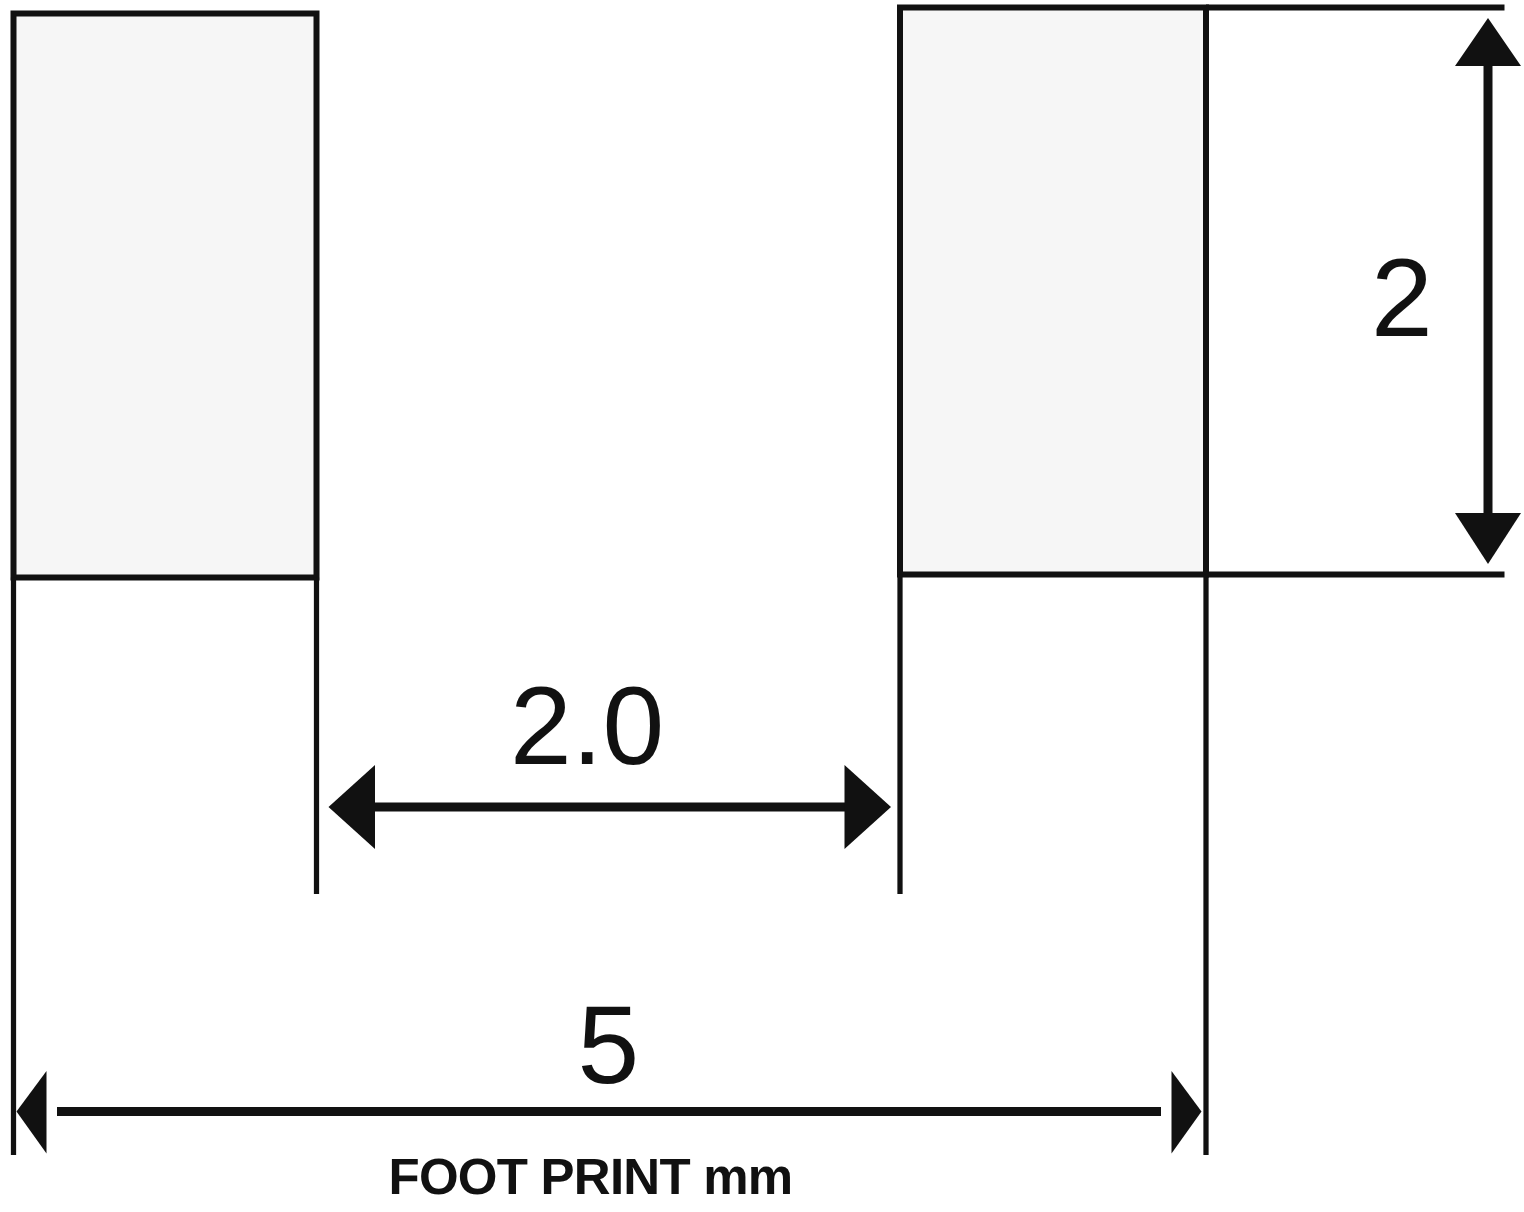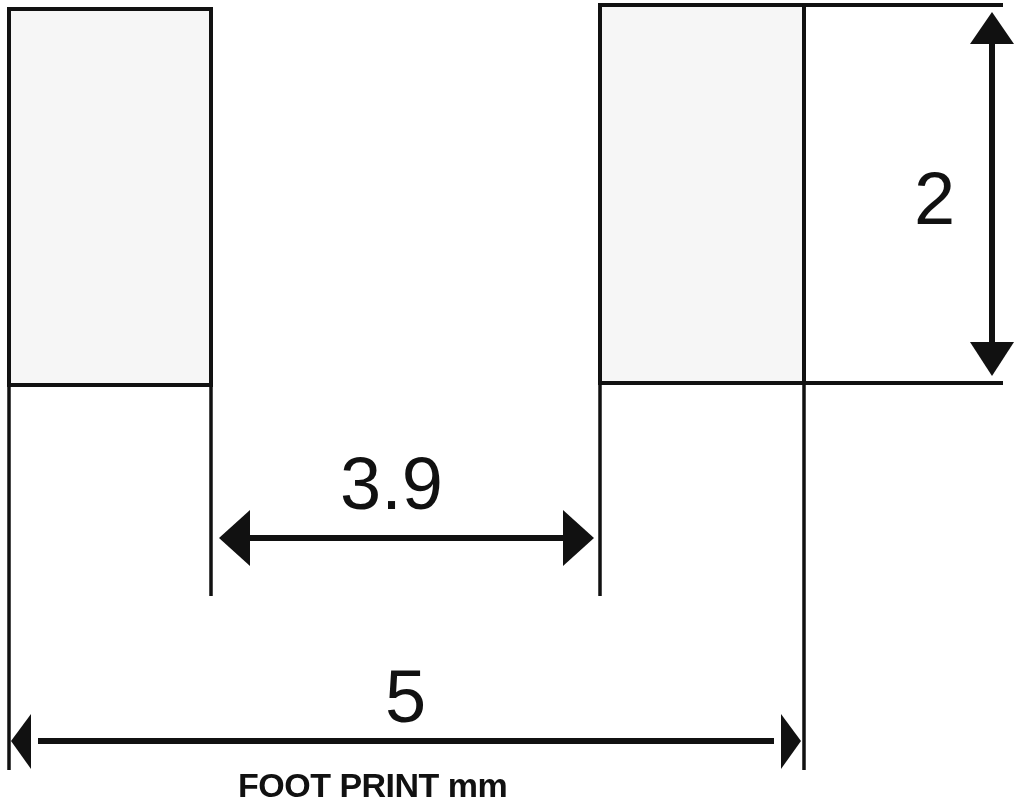--- a/index.html
+++ b/index.html
@@ -6,21 +6,21 @@
     body { width: 1016px; height: 808px; position: relative; overflow: hidden; }
     svg { position: absolute; left: 0; top: 0; }
     .dim-label {
       position: absolute;
       font-family: "Liberation Sans", sans-serif;
       color: #111111;
       line-height: 1;
       white-space: nowrap;
     }
     .dim-big { font-size: 74px; font-weight: normal; }
-    .caption { font-size: 34px; font-weight: bold; letter-spacing: -0.5px; }
+    .caption { font-size: 34px; font-weight: bold; letter-spacing: -0.5px; margin-left: 21px; }
   </style>
 </head>
 <body>
 
 <svg width="1016" height="808" viewBox="0 0 1016 808" xmlns="http://www.w3.org/2000/svg">
   <defs>
     <marker id="arrow" viewBox="0 0 10 10" refX="9" refY="5" markerWidth="7" markerHeight="7" orient="auto-start-reverse" markerUnits="userSpaceOnUse">
     </marker>
   </defs>
 
@@ -54,15 +54,15 @@
   </g>
 
   <g>
     <line x1="38" y1="741" x2="774" y2="741" stroke="#111111" stroke-width="6"></line>
     <polygon points="11,741 31,714 31,769" fill="#111111"></polygon>
     <polygon points="801,741 781,714 781,769" fill="#111111"></polygon>
   </g>
 </svg>
 
 <div class="dim-label dim-big" style="left:914px; top:162px;">2</div>
-<div class="dim-label dim-big" style="left:340px; top:447px;">3.9</div>
+<div class="dim-label dim-big" style="left:340px; top:447px;">2.0</div>
 <div class="dim-label dim-big" style="left:385px; top:660px;">5</div>
 <div class="dim-label caption" style="left:238px; top:768px;">FOOT PRINT mm</div>
 
 </body></html>

